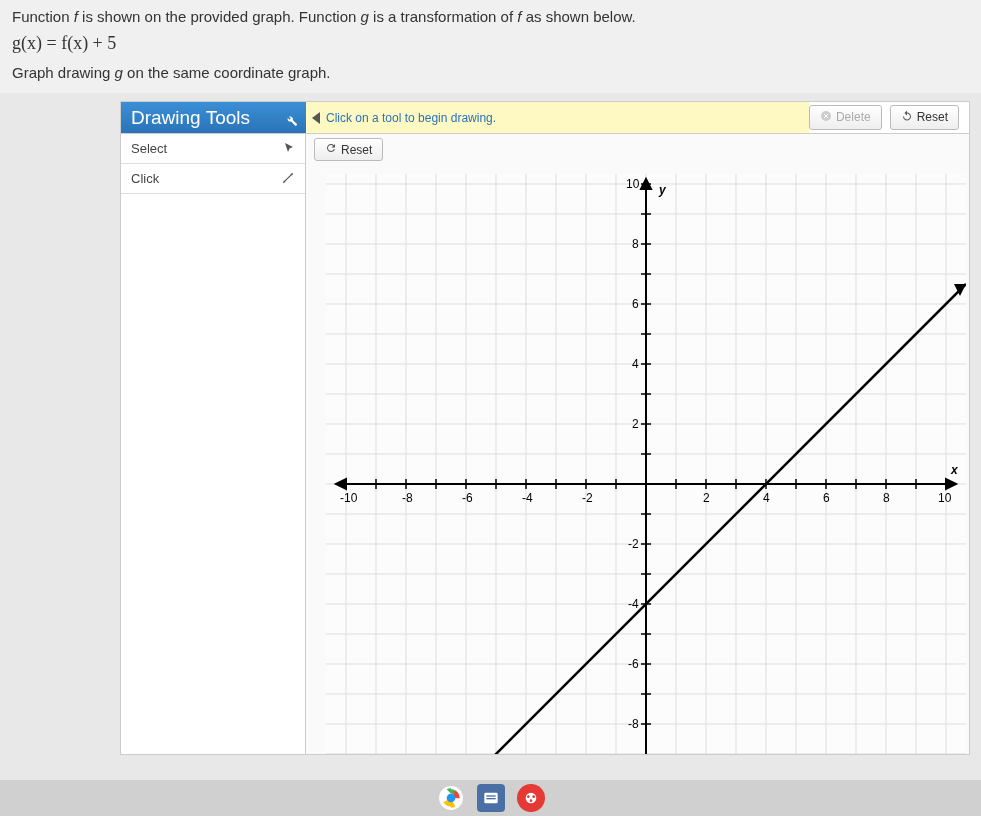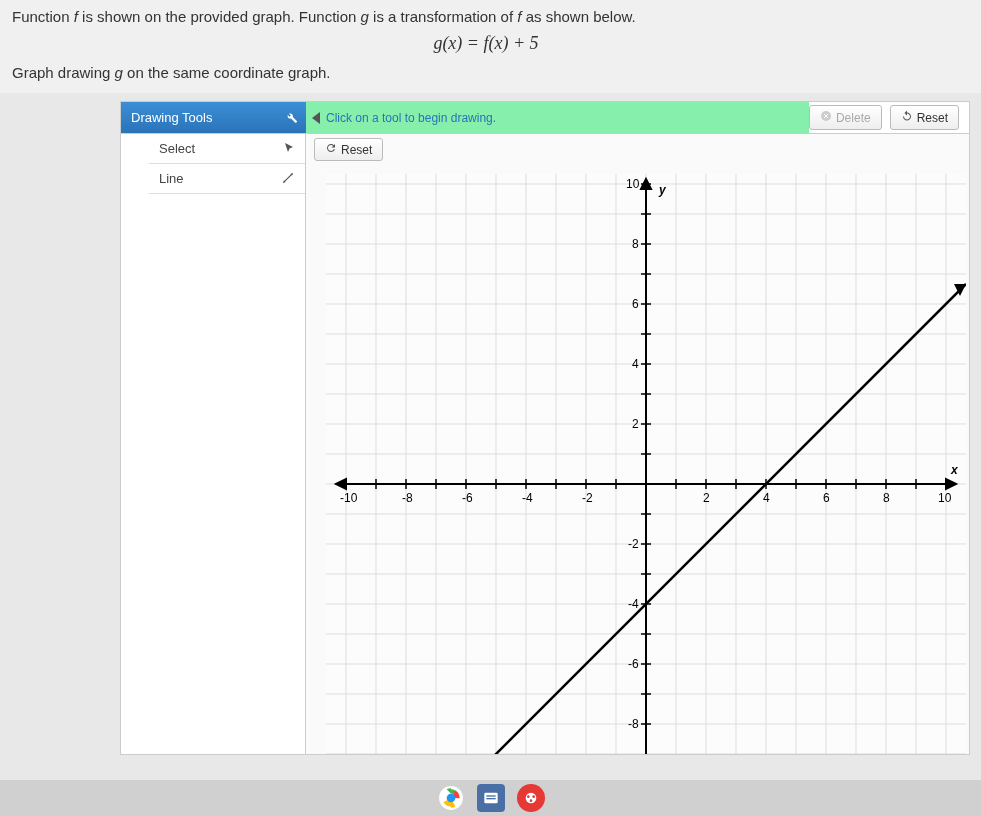--- a/index.html
+++ b/index.html
@@ -11,23 +11,21 @@
   overflow: hidden;
   color: #333;
 }
 .question-area {
   padding: 8px 21px 4px 12px;
   background: #f0f0f0;
   font-size: 15px;
 }
 .question-line1 { margin-bottom: 6px; }
 .equation {
-  text-align: center;
   font-family: 'Times New Roman', serif;
-  font-style: italic;
   font-size: 18px;
   margin: 8px 0 10px 0;
 }
 .question-line2 { margin-top: 4px; margin-bottom: 8px; }
 .workspace {
   margin: 8px 0 0 120px;
   width: 850px;
   background: #fff;
   border: 1px solid #ccc;
   position: relative;
@@ -35,34 +33,34 @@
 .top-bar {
   display: flex;
   height: 32px;
   align-items: stretch;
   border-bottom: 1px solid #ccc;
 }
 .drawing-tools-header {
   width: 185px;
   background: linear-gradient(#3b8fd6, #2b73b8);
   color: #fff;
-  font-size: 13px;
+  font-size: 19px;
   display: flex;
   align-items: center;
   padding-left: 10px;
   position: relative;
 }
 .wrench-icon {
   position: absolute;
   right: 8px;
   top: 8px;
 }
 .hint-bar {
   flex: 1;
-  background: #86efac;
+  background: #fef9c3;
   display: flex;
   align-items: center;
   padding-left: 6px;
 }
 .hint-bar .arrow-left {
   width: 0; height: 0;
   border-top: 6px solid transparent;
   border-bottom: 6px solid transparent;
   border-right: 8px solid #555;
   margin-right: 6px;
@@ -74,30 +72,28 @@
   padding-right: 10px;
   gap: 8px;
 }
 .action-btn {
   background: linear-gradient(#fff,#eee);
   border: 1px solid #bbb;
   border-radius: 3px;
   padding: 4px 10px;
   font-size: 12px;
   display: flex;
-  align-items: center;
   gap: 4px;
   cursor: pointer;
 }
 .action-btn.disabled { color: #aaa; }
 .tools-and-canvas { display: flex; }
 .tool-list {
   width: 185px;
   border-right: 1px solid #ccc;
-  padding-left: 28px;
 }
 .tool-row {
   height: 30px;
   display: flex;
   align-items: center;
   justify-content: space-between;
   padding: 0 10px;
   border-bottom: 1px solid #ddd;
   font-size: 13px;
   color: #444;
@@ -193,21 +189,21 @@
     <div class="tool-list">
       <div class="tool-row">
         <span>Select</span>
         <span class="tool-icon">
           <svg width="12" height="12" viewBox="0 0 24 24">
               <path fill="#555" d="M4 2l6 18 3-7 7-3z"></path>
             </svg>
         </span>
       </div>
       <div class="tool-row">
-        <span>Line</span>
+        <span>Click</span>
         <span class="tool-icon">
           <svg width="14" height="14" viewBox="0 0 24 24">
               <line x1="4" y1="20" x2="20" y2="4" stroke="#555" stroke-width="2"></line>
               <polygon points="20,4 16,5 19,8" fill="#555"></polygon>
               <polygon points="4,20 8,19 5,16" fill="#555"></polygon>
             </svg>
         </span>
       </div>
     </div>
 

